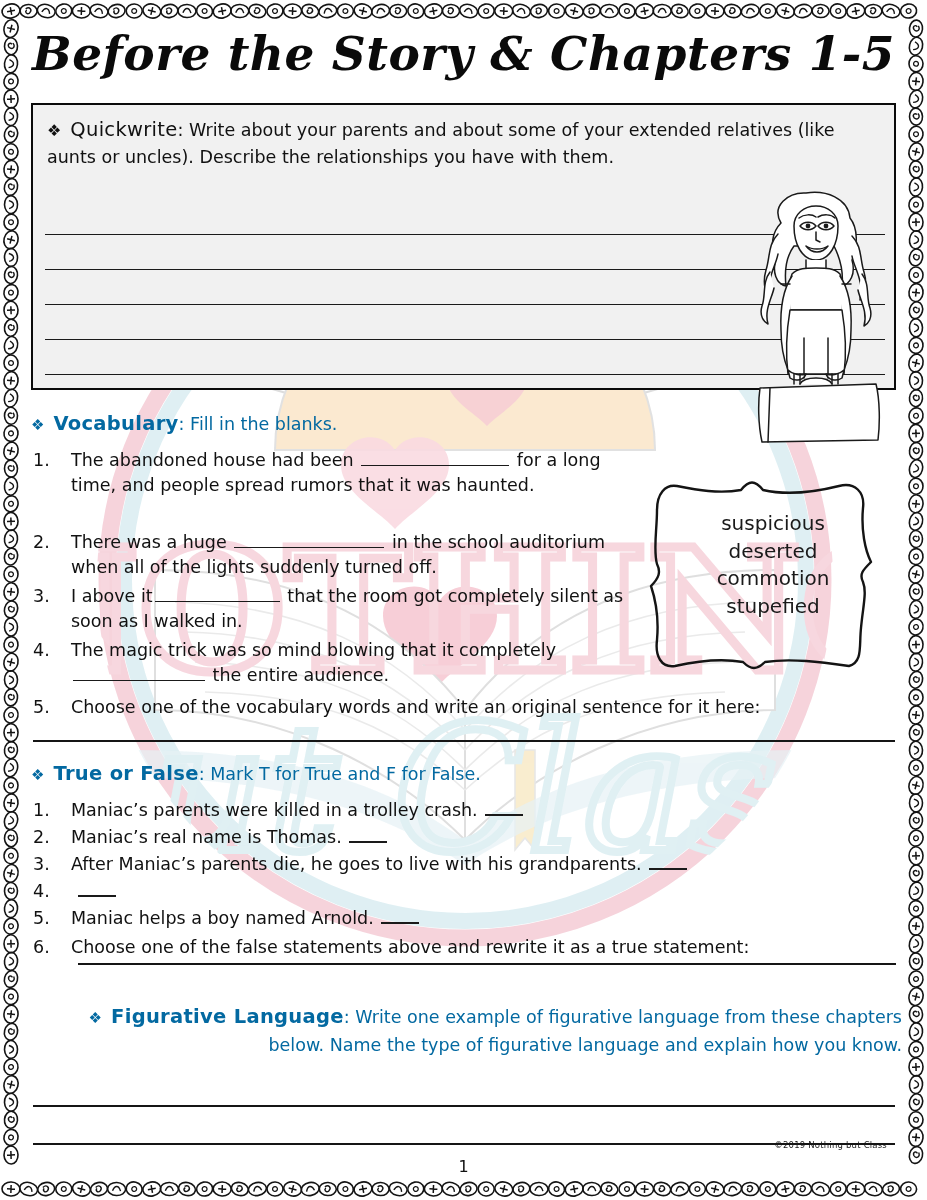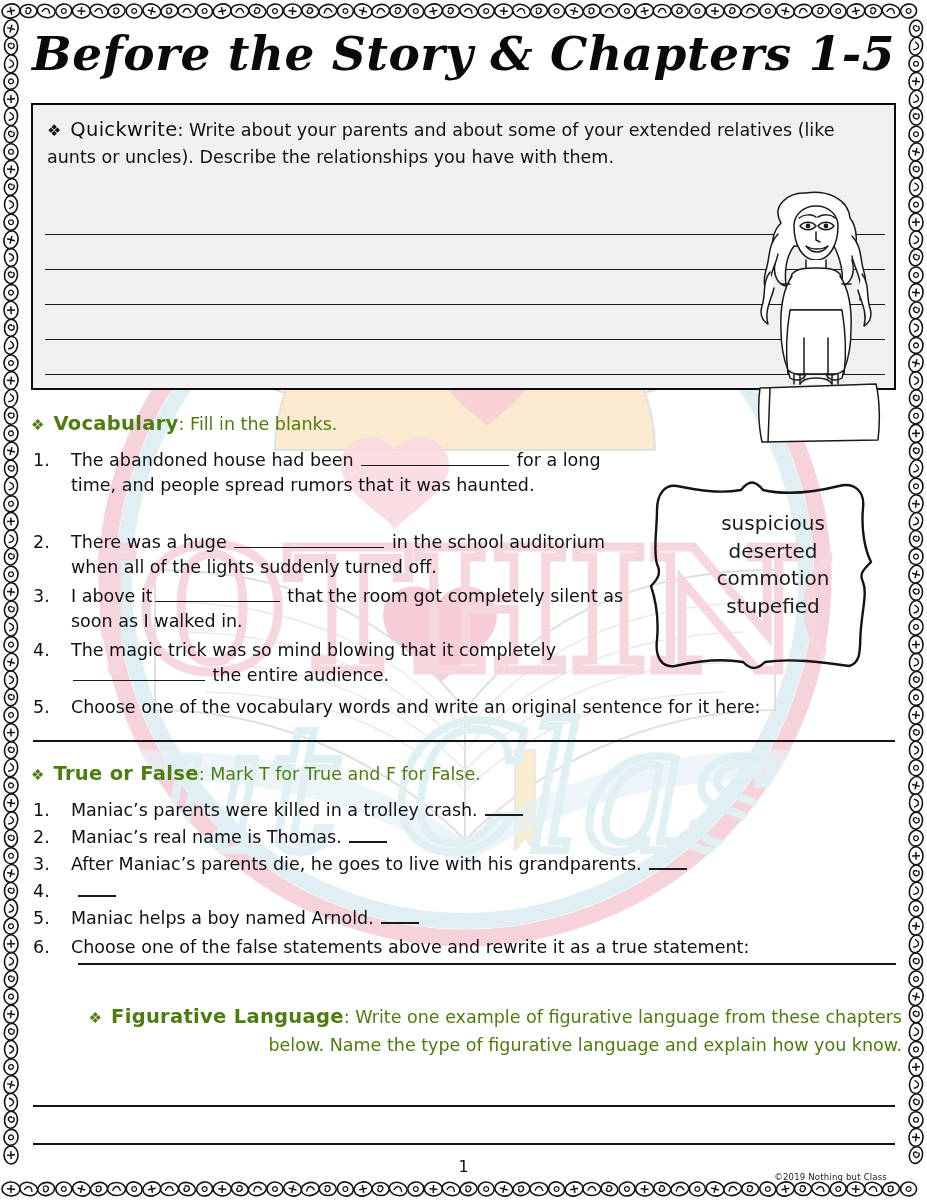--- a/index.html
+++ b/index.html
@@ -85,21 +85,21 @@
     width: 176px; height: 256px;
     z-index: 16;
   }
 
   
   .sec-head {
     position: absolute;
     font-family: "DejaVu Sans", sans-serif;
     font-size: 17.5px;
     line-height: 27px;
-    color: #4d7c0f;
+    color: #0369a1;
   }
   .sec-head .bullet { font-size: 15px; margin-right: 9px; }
   .sec-head .lbl {
     font-weight: bold; font-size: 19.5px; letter-spacing: 0.3px;
   }
 
   
   .qrow {
     position: absolute;
     font-size: 17.5px;
@@ -154,21 +154,21 @@
   .page-num {
     position: absolute;
     left: 0; top: 1157px; width: 927px;
     text-align: center;
     font-size: 16px;
     color: #111;
     font-family: "DejaVu Sans", sans-serif;
   }
   .copyright {
     position: absolute;
-    right: 40px; top: 1172px;
+    right: 40px; top: 1140px;
     font-size: 8.5px;
     color: #1b1b1b;
     font-family: "DejaVu Sans", sans-serif;
     letter-spacing: 0.2px;
     margin-left: 8px;
   }
 </style>
 </head>
 <body>
 

